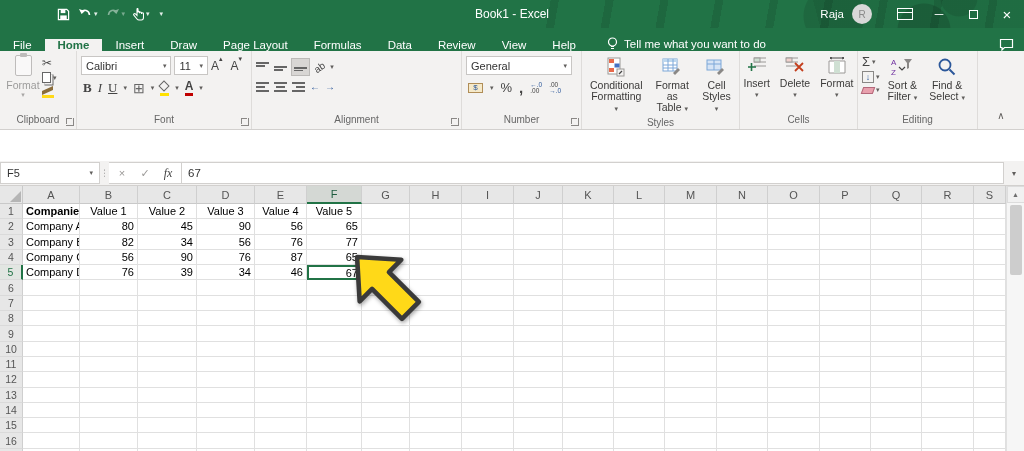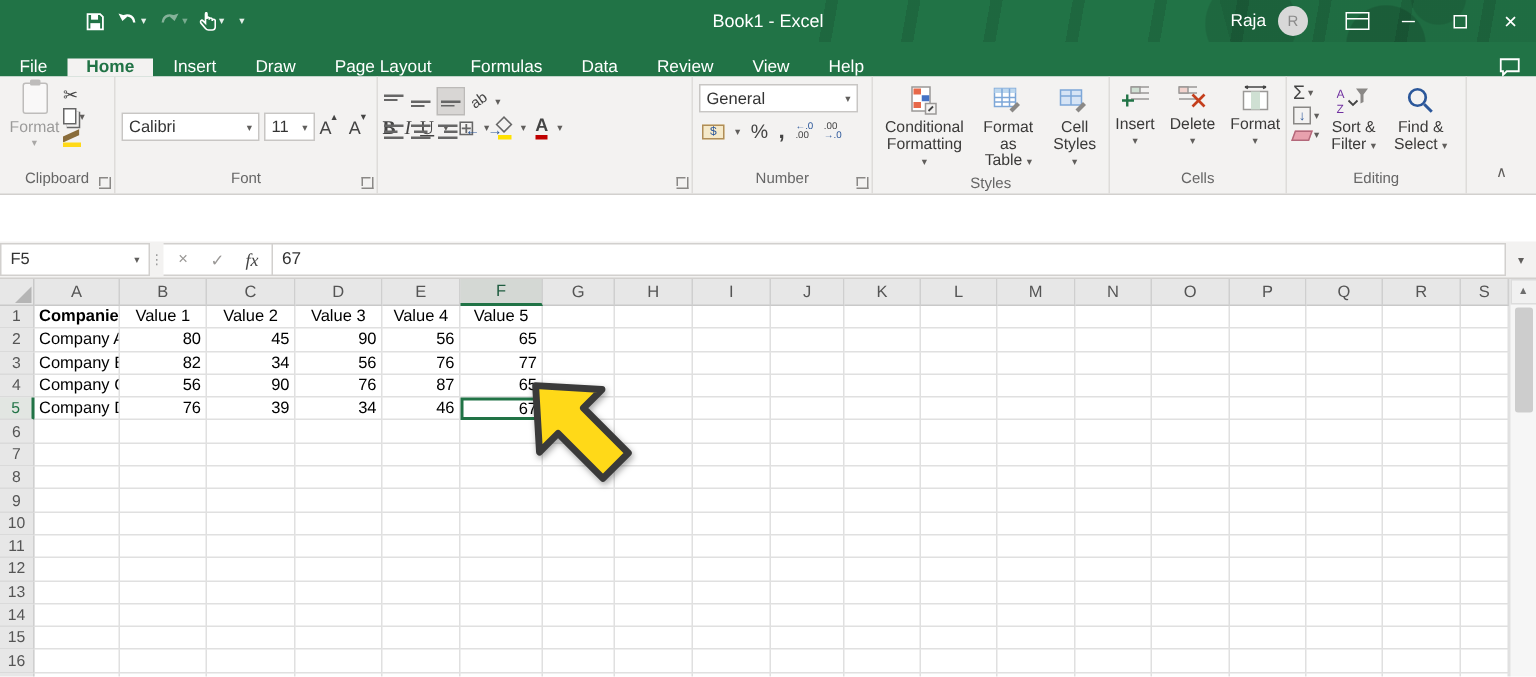--- a/index.html
+++ b/index.html
@@ -57,21 +57,21 @@
   .clip-col { display:flex; flex-direction:column; gap:3px; padding-top:2px; }
   .clip-row { display:flex; align-items:center; gap:2px; }
   .glyph-12 { font-size:12px; color:#444; line-height:12px; }
   .copy-icon { width:9px; height:11px; border:1.2px solid #666; background:#fff; box-shadow:2px 2px 0 -0.5px #f3f2f1, 2.5px 2.5px 0 0 #666; }
   .fmt-paint { width:11px; height:9px; background:#8a6d3b; clip-path:polygon(0 55%,100% 0,100% 45%,0 100%); }
   .fmt-paint-wrap { position:relative; }
   .fmt-paint-wrap::after { content:""; position:absolute; left:0; bottom:-3px; width:12px; height:3px; background:#ffd918; }
 
   
   .g-font { width:175px; }
-  .g-font .rgroup-body { flex-direction:row; gap:4px; padding-top:5px; }
+  .g-font .rgroup-body { flex-direction:column; gap:4px; padding-top:5px; }
   .combo { background:#fff; border:1px solid #c8c6c4; height:19px; display:flex; align-items:center; font-size:11px; padding:0 4px; color:#333; }
   .combo .caret { margin-left:auto; }
   .font-row1 { display:flex; gap:3px; align-items:center; }
   .font-row2 { display:flex; gap:6px; align-items:center; padding-left:2px; }
   .fname { width:92px; }
   .fsize { width:34px; }
   .az-btn { font-size:12px; color:#444; position:relative; padding-right:5px; }
   .az-btn sup { font-size:7px; position:relative; top:-4px; }
   .b-btn { font-family:"Liberation Serif",serif; font-weight:bold; font-size:13px; }
   .i-btn { font-family:"Liberation Serif",serif; font-style:italic; font-size:13px; }
@@ -226,20 +226,27 @@
     <span class="rtab">File</span>
     <span class="rtab active">Home</span>
     <span class="rtab">Insert</span>
     <span class="rtab">Draw</span>
     <span class="rtab">Page Layout</span>
     <span class="rtab">Formulas</span>
     <span class="rtab">Data</span>
     <span class="rtab">Review</span>
     <span class="rtab">View</span>
     <span class="rtab">Help</span>
+    <span class="tellme">
+      <svg width="11" height="14" viewBox="0 0 11 14">
+          <circle cx="5.5" cy="5" r="4" fill="none" stroke="#fff" stroke-width="1.2"></circle>
+          <path d="M4 9.5h3M4 11.5h3" stroke="#fff" stroke-width="1.2"></path>
+        </svg>
+      <span>Tell me what you want to do</span>
+    </span>
     <span class="tabrow-spacer"></span>
     <span class="chat-btn">
       <svg width="15" height="13" viewBox="0 0 15 13">
           <path d="M1.5 1.5h12v8h-8l-2.5 2.5v-2.5h-1.5z" fill="none" stroke="#fff" stroke-width="1.2"></path>
         </svg>
     </span>
   </div>
 
   <div class="ribbon">
 
@@ -310,20 +317,21 @@
           </div>
           <div class="al-row">
             <span class="lines-ic li-left"></span>
             <span class="lines-ic li-center"></span>
             <span class="lines-ic li-right"></span>
             <span class="indent-ic">←</span>
             <span class="indent-ic">→</span>
           </div>
         </div>
       </div>
+      <div class="rgroup-label">Alignment</div>
       <span class="launcher"></span>
     </div>
 
     <div class="rgroup g-number">
       <div class="rgroup-body">
         <span class="combo num-combo">
             <span>General</span>
             <span class="caret">▾</span>
           </span>
         <div class="num-row">

